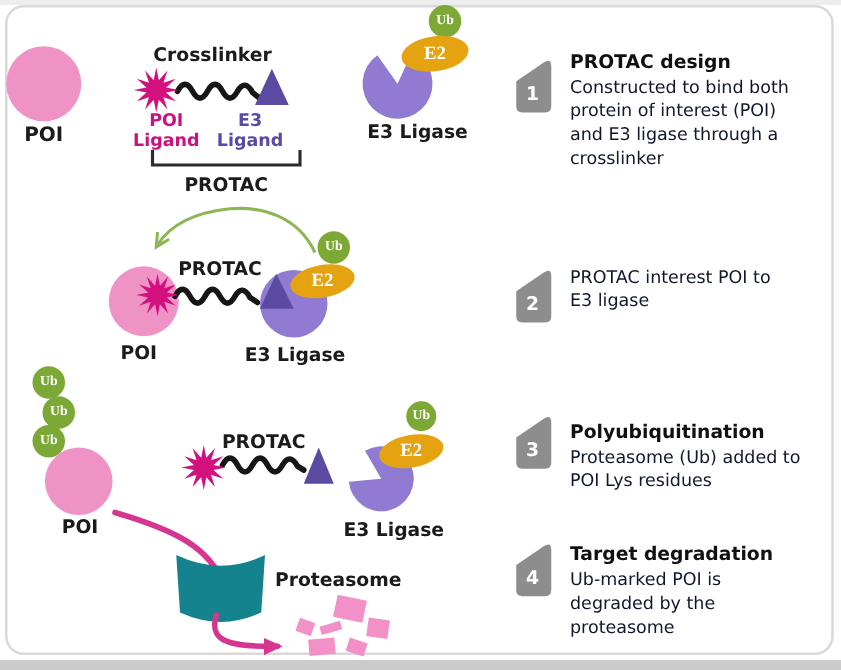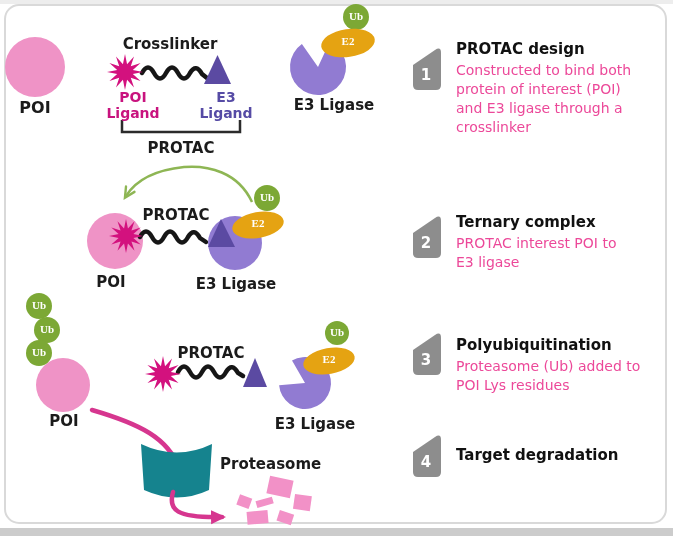--- a/index.html
+++ b/index.html
@@ -12,24 +12,24 @@
          border:2px solid #d9d9d9;border-radius:15px;background:#ffffff;box-sizing:border-box;}
   svg#diagram{position:absolute;left:0;top:0;}
   .lbl{position:absolute;font-weight:bold;color:#1b1b1b;text-align:center;white-space:pre-line;line-height:1.12;}
   .lbl-sm{font-size:14px;}
   .lbl-md{font-size:15px;}
   .lbl-lg{font-size:16px;}
   .magenta{color:#c8137e;}
   .purple{color:#564ba5;}
   .chip{position:absolute;color:#ffffff;font-weight:bold;text-align:center;font-family:Liberation Serif, serif;}
   .chip-ub{font-size:11px;width:40px;}
-  .chip-e2{font-size:11px;width:44px;}
+  .chip-e2{font-size:15px;width:44px;}
   .step-block{position:absolute;left:456px;width:212px;}
   .step-title{font-weight:bold;font-size:15px;color:#111111;margin:0 0 3px 0;}
-  .step-desc{font-size:14px;color:#ec4899;line-height:19px;white-space:pre-line;}
+  .step-desc{font-size:14px;color:#0f172a;line-height:19px;white-space:pre-line;}
   .badge-num{position:absolute;width:30px;text-align:center;color:#ffffff;font-weight:bold;font-size:15px;}
 </style>
 </head>
 <body>
 
 <div id="stage">
   <div id="strip-top" class="edge-strip"></div>
   <div id="strip-bottom" class="edge-strip"></div>
   <div id="panel"></div>
 
@@ -110,21 +110,21 @@
     <use href="#step-badge" transform="translate(410,46)"></use>
     <use href="#step-badge" transform="translate(410,214)"></use>
     <use href="#step-badge" transform="translate(410,331)"></use>
     <use href="#step-badge" transform="translate(410,433)"></use>
   </svg>
 
   <div class="lbl lbl-md" style="left:110px;top:36px;width:120px;">Crosslinker</div>
   <div class="lbl lbl-lg" style="left:0px;top:99px;width:70px;">POI</div>
   <div class="lbl lbl-sm magenta" style="left:102px;top:90px;width:62px;">POI
 Ligand</div>
-  <div class="lbl lbl-sm purple" style="left:195px;top:90px;width:62px;">E3
+  <div class="lbl lbl-sm purple" style="left:169px;top:90px;width:62px;">E3
 Ligand</div>
   <div class="lbl lbl-md" style="left:140px;top:140px;width:82px;">PROTAC</div>
   <div class="lbl lbl-md" style="left:288px;top:97px;width:92px;">E3 Ligase</div>
   <div class="chip chip-ub" style="left:336px;top:10px;">Ub</div>
   <div class="chip chip-e2" style="left:326px;top:35px;">E2</div>
 
   <div class="lbl lbl-md" style="left:138px;top:207px;width:76px;">PROTAC</div>
   <div class="lbl lbl-md" style="left:85px;top:274px;width:52px;">POI</div>
   <div class="lbl lbl-md" style="left:190px;top:276px;width:92px;">E3 Ligase</div>
   <div class="chip chip-ub" style="left:247px;top:191px;">Ub</div>
@@ -146,25 +146,27 @@
   <div class="badge-num" style="left:411px;top:453px;">4</div>
 
   <div class="step-block" style="top:40px;">
     <div class="step-title">PROTAC design</div>
     <div class="step-desc">Constructed to bind both
 protein of interest (POI)
 and E3 ligase through a
 crosslinker</div>
   </div>
   <div class="step-block" style="top:213px;">
-    <div class="step-title">Ternary complex</div>
     <div class="step-desc">PROTAC interest POI to
 E3 ligase</div>
   </div>
   <div class="step-block" style="top:336px;">
     <div class="step-title">Polyubiquitination</div>
     <div class="step-desc">Proteasome (Ub) added to
 POI Lys residues</div>
   </div>
-  <div class="step-block" style="top:446px;">
+  <div class="step-block" style="top:434px;">
     <div class="step-title">Target degradation</div>
+    <div class="step-desc">Ub-marked POI is
+degraded by the
+proteasome</div>
   </div>
 </div>
 
 </body></html>

